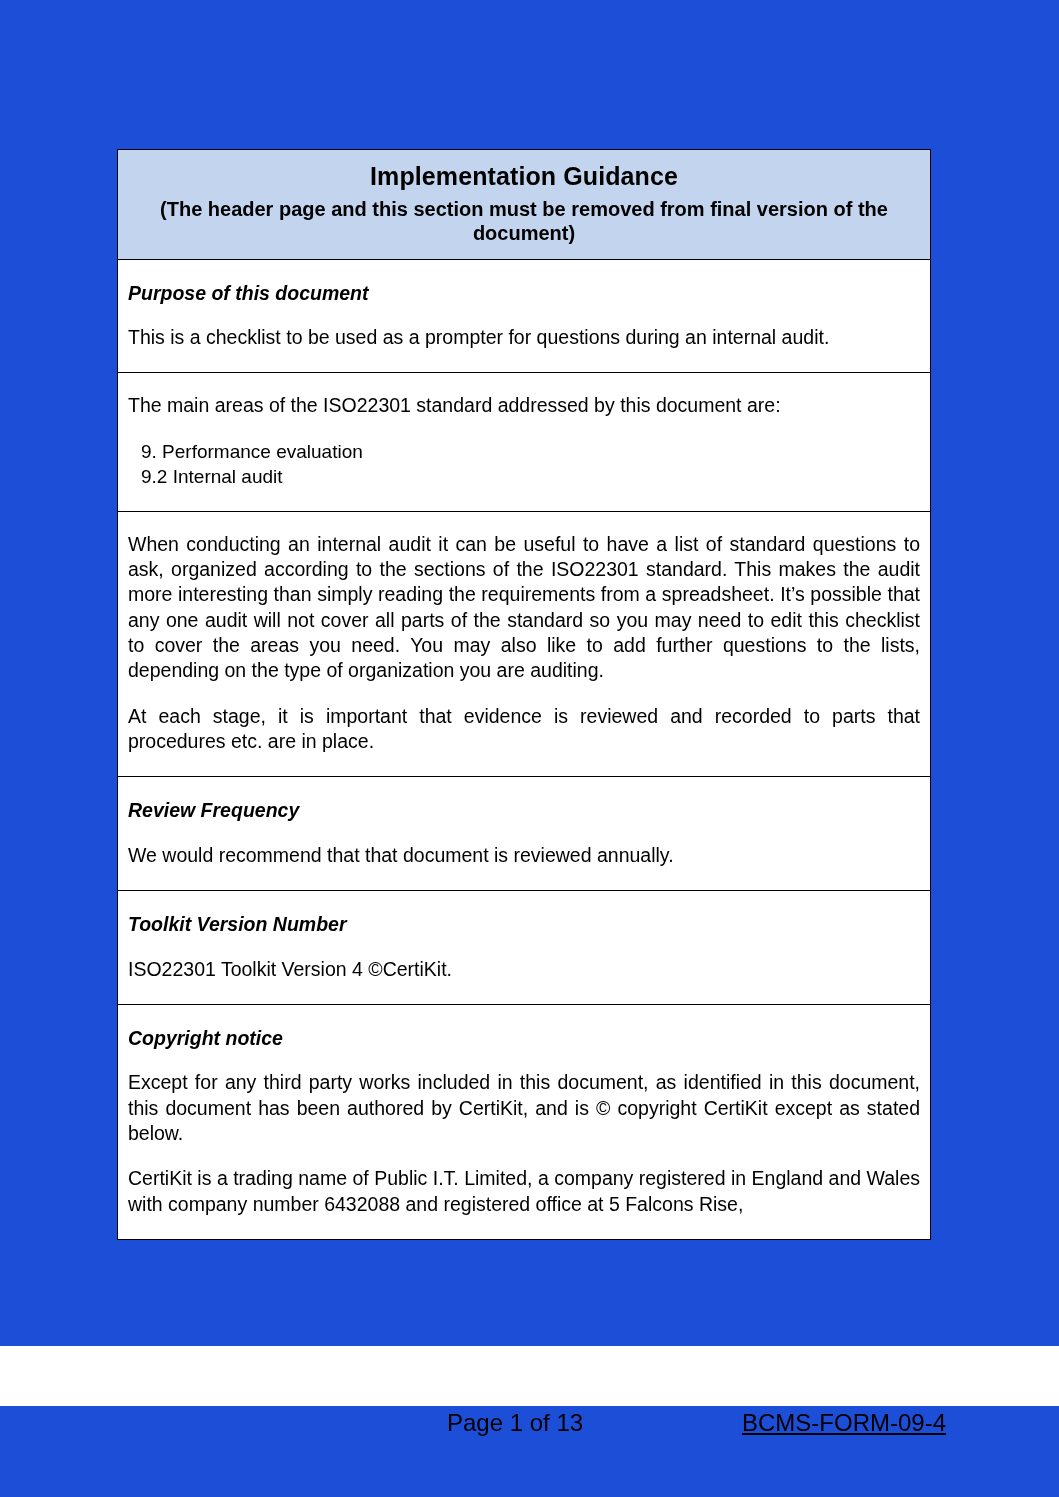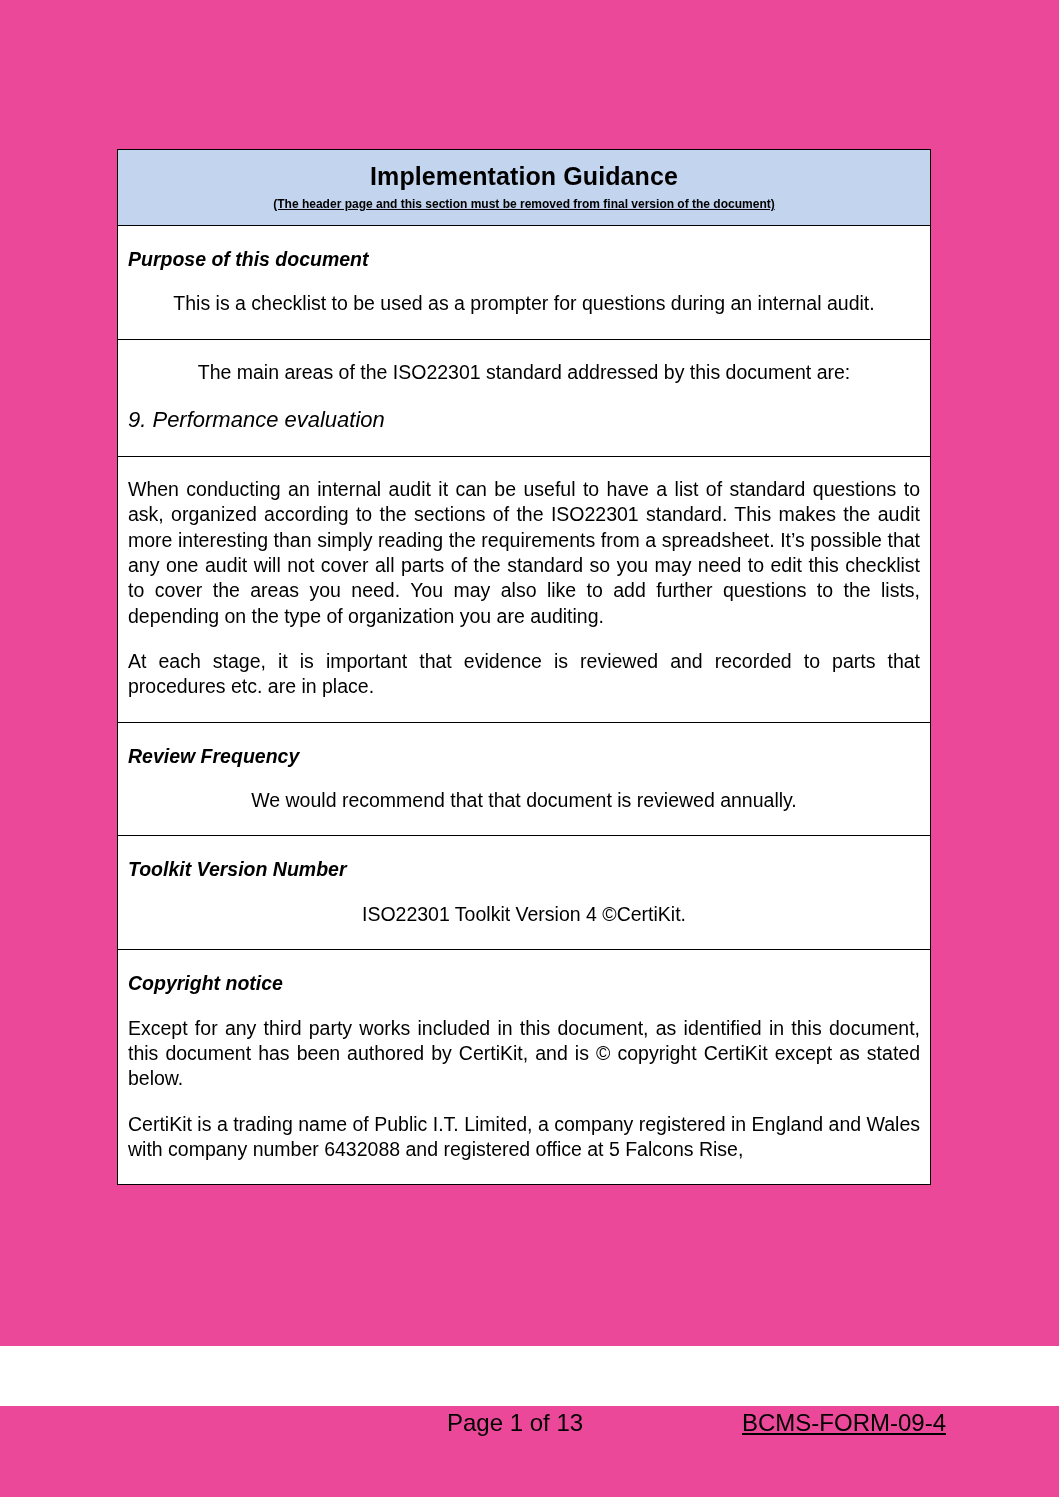--- a/index.html
+++ b/index.html
@@ -14,21 +14,21 @@
     color: #000000;
     position: relative;
     overflow: hidden;
   }
   .page {
     position: absolute;
     left: 0;
     top: 0;
     width: 1059px;
     height: 1497px;
-    background: #ec4899;
+    background: #1d4ed8;
   }
   .guidance-table {
     position: absolute;
     left: 117px;
     top: 149px;
     width: 814px;
     border: 1.6px solid #000000;
     border-bottom: none;
     box-sizing: border-box;
     background: #ffffff;
@@ -44,51 +44,48 @@
     padding: 12px 14px 14px 14px;
     border-bottom: 1.6px solid #000000;
   }
   .header-title {
     font-size: 25px;
     font-weight: bold;
     line-height: 1.18;
     letter-spacing: 0.1px;
   }
   .header-sub {
-    font-size: 12px;
+    font-size: 20px;
     font-weight: bold;
     line-height: 1.2;
     margin-top: 5px;
-    text-decoration: underline;
   }
   .sec-heading {
     font-size: 19.5px;
     font-weight: bold;
     margin: 21px 0 0 0;
     line-height: 1.25;
     font-style: italic;
   }
   .sec-para {
     font-size: 19.5px;
     line-height: 1.3;
     margin: 20px 0 0 0;
-    text-align: center;
   }
   .sec-para.justified {
     text-align: justify;
     text-justify: inter-word;
   }
   .sec-para.last {
     margin-bottom: 22px;
   }
   .sec-list {
-    font-size: 22px;
+    font-size: 19px;
     line-height: 1.32;
-    margin: 20px 0 22px 0;
-    font-style: italic;
+    margin: 20px 0 22px 13px;
   }
   .footer {
     position: absolute;
     top: 1409px;
     left: 117px;
     width: 814px;
     height: 26px;
     font-size: 24px;
     color: #000000;
   }
@@ -128,20 +125,21 @@
 
     <div class="section">
       <div class="sec-heading">Purpose of this document</div>
       <p class="sec-para last">This is a checklist to be used as a prompter for questions during an internal audit.</p>
     </div>
 
     <div class="section">
       <p class="sec-para">The main areas of the ISO22301 standard addressed by this document are:</p>
       <div class="sec-list">
         <div>9. Performance evaluation</div>
+        <div>9.2 Internal audit</div>
       </div>
     </div>
 
     <div class="section">
       <p class="sec-para justified">When conducting an internal audit it can be useful to have a list of standard questions to ask, organized according to the sections of the ISO22301 standard. This makes the audit more interesting than simply reading the requirements from a spreadsheet. It’s possible that any one audit will not cover all parts of the standard so you may need to edit this checklist to cover the areas you need. You may also like to add further questions to the lists, depending on the type of organization you are auditing.</p>
       <p class="sec-para justified last">At each stage, it is important that evidence is reviewed and recorded to parts that procedures etc. are in place.</p>
     </div>
 
     <div class="section">
       <div class="sec-heading">Review Frequency</div>

